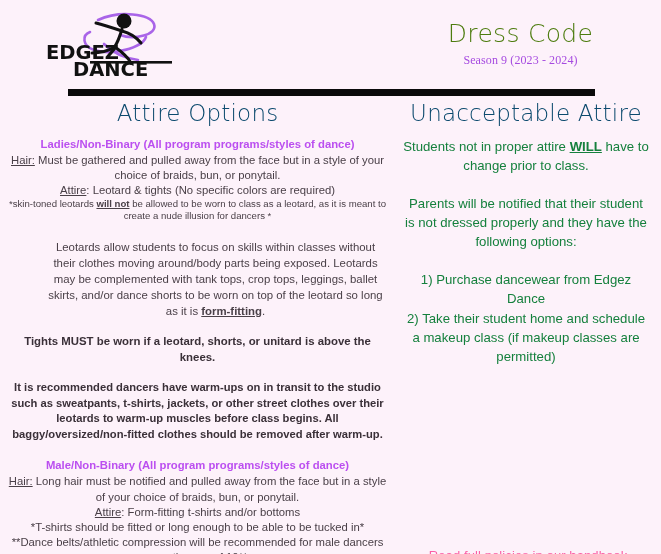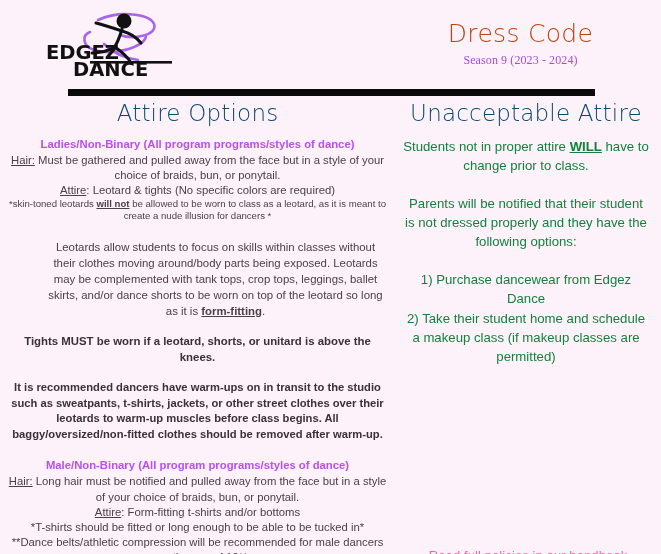--- a/index.html
+++ b/index.html
@@ -42,21 +42,21 @@
     left: 380px;
     top: 20px;
     width: 281px;
     text-align: center;
   }
   .doc-title {
     font-family: "DejaVu Sans", sans-serif;
     font-weight: 300;
     font-size: 25px;
     letter-spacing: 0.3px;
-    color: #c2410c;
+    color: #4d7c0f;
     line-height: 1.15;
   }
   .doc-subtitle {
     margin-top: 4px;
     font-family: Liberation Serif, serif;
     font-size: 12px;
     color: #a64be0;
     letter-spacing: 0.1px;
   }
 

